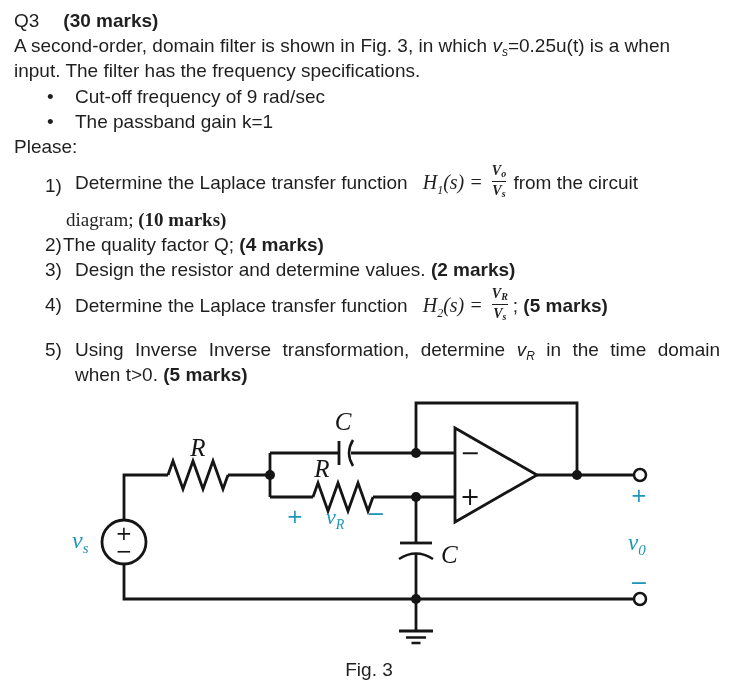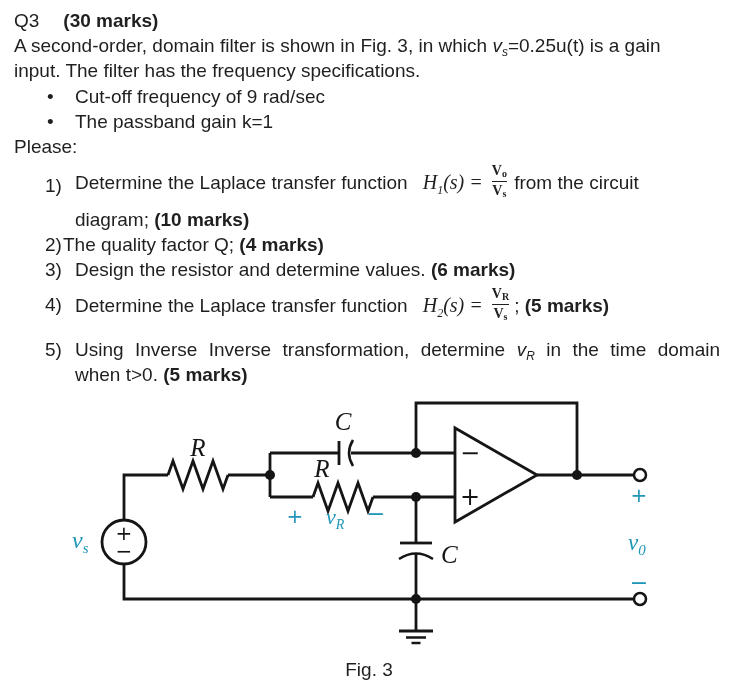--- a/index.html
+++ b/index.html
@@ -8,57 +8,57 @@
   .ln{position:absolute;font-size:19px;line-height:25px;white-space:pre;}
   .b{font-weight:700;}
   .iv{font-style:italic;}
   .vsub{font-size:12px;font-style:italic;vertical-align:-4px;}
   .blt{display:inline-block;width:28px;}
   .num{position:absolute;left:45px;font-size:19px;line-height:25px;}
   .mathtxt{font-family:"Liberation Serif",serif;font-style:italic;font-size:20px;margin-left:15px;}
   .msub{font-size:12px;font-style:italic;vertical-align:-5px;}
   .meq{margin:0 2px 0 5px;}
   .frac{display:inline-flex;flex-direction:column;align-items:center;vertical-align:middle;
-        position:relative;top:-2px;font-family:"Liberation Serif",serif;
+        position:relative;top:-2px;font-family:"Liberation Serif",serif;font-style:italic;
         font-weight:700;font-size:14px;line-height:1.05;margin-left:5px;padding:0 2px;}
   .frbar{width:100%;height:0;border-top:1.6px solid #1f1f1f;margin:2px 0;}
   .fsub{font-size:10px;vertical-align:-2px;}
   .tall{line-height:48px;}
   .just{white-space:normal;text-align:justify;text-align-last:justify;}
   svg text{user-select:none;}
   .cl{font-family:"Liberation Serif",serif;font-style:italic;fill:#151515;}
   .tl{font-family:"Liberation Serif",serif;font-style:italic;fill:#1e96b8;}
   .sign{font-family:"DejaVu Sans",sans-serif;fill:#151515;}
   .signt{font-family:"DejaVu Sans",sans-serif;fill:#1e96b8;}
   .cap{font-family:"Liberation Sans",sans-serif;fill:#1f1f1f;}
 </style>
 </head>
 <body>
 
 <div class="page">
 
   <div class="ln" style="left:14px;top:8px;"><span>Q3</span><span class="b" style="margin-left:24px;">(30 marks)</span></div>
 
-  <div class="ln" style="left:14px;top:33px;"><span>A second-order, domain filter is shown in Fig. 3, in which </span><span class="iv">v</span><sub class="vsub">s</sub><span>=0.25u(t) is a gain</span></div>
+  <div class="ln" style="left:14px;top:33px;"><span>A second-order, domain filter is shown in Fig. 3, in which </span><span class="iv">v</span><sub class="vsub">s</sub><span>=0.25u(t) is a when</span></div>
   <div class="ln" style="left:14px;top:58px;">input. The filter has the frequency specifications.</div>
 
   <div class="ln" style="left:47px;top:84px;"><span class="blt">•</span><span>Cut-off frequency of 9 rad/sec</span></div>
   <div class="ln" style="left:47px;top:109px;"><span class="blt">•</span><span>The passband gain k=1</span></div>
 
   <div class="ln" style="left:14px;top:134px;">Please:</div>
 
   <span class="num" style="top:173px;">1)</span>
   <div class="ln tall" style="left:75px;top:158px;height:48px;"><span>Determine the Laplace transfer function</span><span class="mathtxt"><span>H</span><span class="msub">1</span><span>(</span><span>s</span><span>)</span><span class="meq">=</span></span><span class="frac"><span><span>V</span><span class="fsub">o</span></span><span class="frbar"></span><span><span>V</span><span class="fsub">s</span></span></span><span> from the circuit</span></div>
-  <div class="ln" style="left:75px;top:207px;"><span>diagram; </span><span class="b">(10 marks)</span></div>
+  <div class="ln" style="left:66px;top:207px;font-family:Liberation Serif, serif;"><span>diagram; </span><span class="b">(10 marks)</span></div>
 
   <span class="num" style="top:232px;">2)</span>
   <div class="ln" style="left:63px;top:232px;"><span>The quality factor Q; </span><span class="b">(4 marks)</span></div>
 
   <span class="num" style="top:257px;">3)</span>
-  <div class="ln" style="left:75px;top:257px;"><span>Design the resistor and determine values. </span><span class="b">(6 marks)</span></div>
+  <div class="ln" style="left:75px;top:257px;"><span>Design the resistor and determine values. </span><span class="b">(2 marks)</span></div>
 
   <span class="num" style="top:292px;">4)</span>
   <div class="ln tall" style="left:75px;top:281px;height:48px;"><span>Determine the Laplace transfer function</span><span class="mathtxt"><span>H</span><span class="msub">2</span><span>(</span><span>s</span><span>)</span><span class="meq">=</span></span><span class="frac"><span><span>V</span><span class="fsub">R</span></span><span class="frbar"></span><span><span>V</span><span class="fsub">s</span></span></span><span style="margin-left:3px;">; </span><span class="b">(5 marks)</span></div>
 
   <span class="num" style="top:337px;">5)</span>
   <div class="ln just" style="left:75px;top:337px;width:645px;"><span>Using Inverse Inverse transformation, determine </span><span class="iv">v</span><sub class="vsub">R</sub><span> in the time domain</span></div>
   <div class="ln" style="left:75px;top:362px;"><span>when t&gt;0. </span><span class="b">(5 marks)</span></div>
 
   <svg style="position:absolute;left:0;top:388px;" width="735" height="311" viewBox="0 0 735 311">
     <g stroke="#151515" stroke-width="2.8" fill="none">

